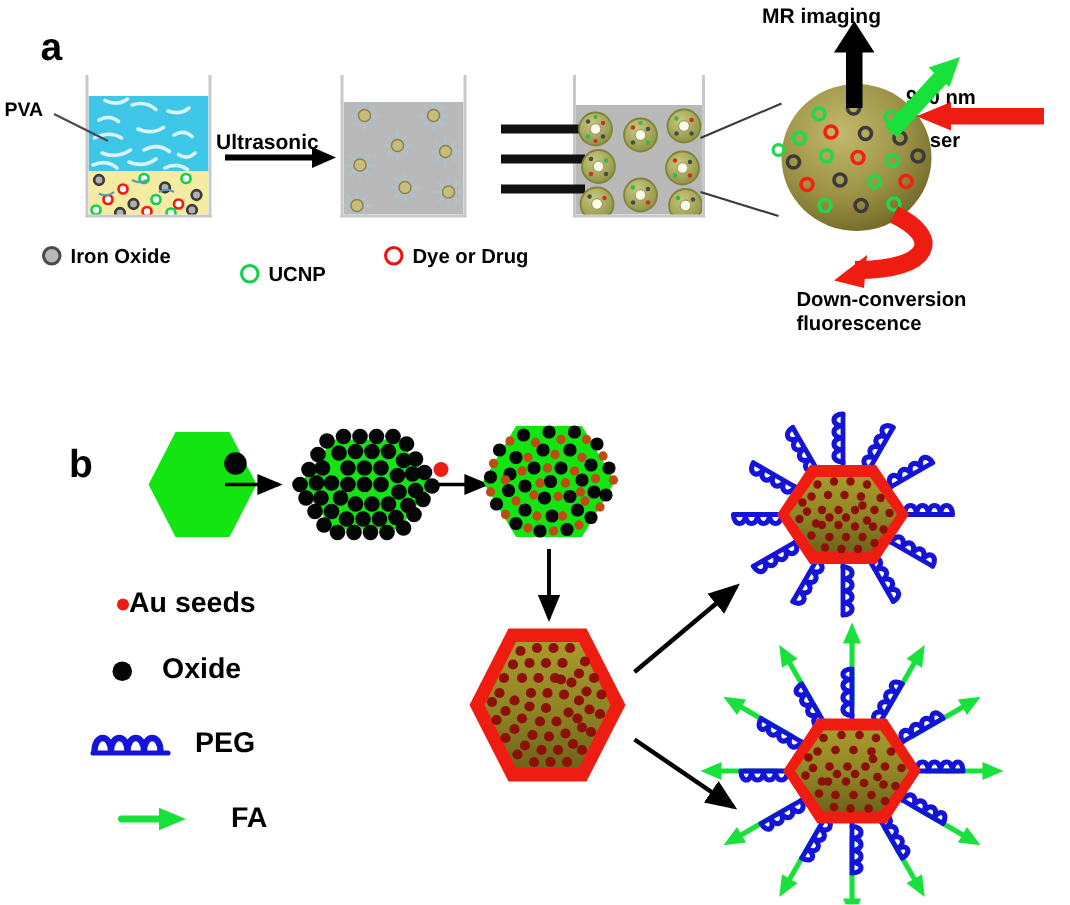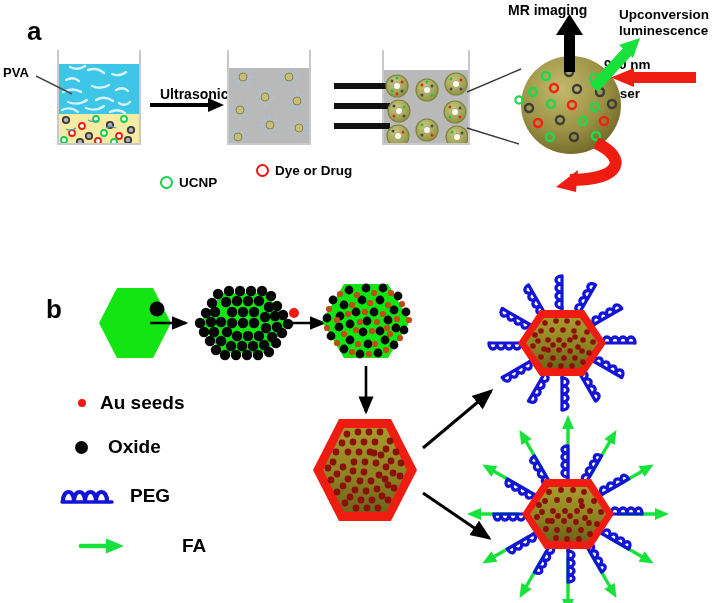--- a/index.html
+++ b/index.html
@@ -34,21 +34,21 @@
   .txt {
     position: absolute;
     font-weight: bold;
     font-family: "Liberation Sans", sans-serif;
     white-space: pre;
     line-height: 1.15;
   }
 
   
   #label-pva        { left: 3px;   top: 66px;  font-size: 13px; }
-  #label-ultrasonic { left: 144px; top: 86px;  font-size: 14px; margin-left: 16px; }
+  #label-ultrasonic { left: 144px; top: 86px;  font-size: 14px; }
   #label-mr         { left: 508px; top: 2px;   font-size: 14px; }
   #label-upconv     { left: 619px; top: 7px;   font-size: 13.5px; }
   #label-980        { left: 604px; top: 57px;  font-size: 13.5px; }
   #label-laser      { left: 604px; top: 86px;  font-size: 13.5px; }
   #label-downconv   { left: 531px; top: 192px; font-size: 13.5px; }
 
   
   .legend-a {
     position: absolute;
     left: 28px; top: 159px;
@@ -118,69 +118,73 @@
 <div class="fig">
 
   <div class="panel-label" id="panel-a-label">a</div>
 
   <div class="txt" id="label-pva">PVA</div>
 
   <div class="txt" id="label-ultrasonic">Ultrasonic</div>
 
   <div class="txt" id="label-mr">MR imaging</div>
 
-  <div class="txt" id="label-upconv"><span>Upconversion</span><br><span>luminescence</span></div>
 
   <div class="txt" id="label-980">980 nm</div>
   <div class="txt" id="label-laser">Laser</div>
 
+  <div class="txt" id="label-downconv"><span>Down-conversion</span><br><span>fluorescence</span></div>
 
   <div class="beaker" id="beaker1" style="left:57px; top:50px; width:84px; height:95px;">
     <div class="beaker-inner" id="b1-top" style="top:14px; height:50px; background:#3ec6e8;"></div>
     <div class="beaker-inner" id="b1-bot" style="top:64px; bottom:0; background:#f5eba3;"></div>
   </div>
 
   <div class="beaker" id="beaker2" style="left:227px; top:50px; width:84px; height:95px;">
     <div class="beaker-inner" id="b2-fill" style="top:18px; bottom:0; background:#b9b9b9;"></div>
   </div>
 
   <div class="beaker" id="beaker3" style="left:382px; top:50px; width:88px; height:95px;">
     <div class="beaker-inner" id="b3-fill" style="top:20px; bottom:0; background:#b9b9b9;"></div>
   </div>
 
   <div class="legend-a">
+    <div class="leg-item" style="left:0px; top:0px;">
+      <span class="ring ring-iron"></span>
+      <span class="leg-text">Iron Oxide</span>
+    </div>
     <div class="leg-item" style="left:132px; top:12px;">
       <span class="ring ring-ucnp"></span>
       <span class="leg-text">UCNP</span>
     </div>
     <div class="leg-item" style="left:228px; top:0px;">
       <span class="ring ring-dye"></span>
       <span class="leg-text">Dye or Drug</span>
     </div>
   </div>
 
   <div class="panel-label" id="panel-b-label">b</div>
 
   <div class="legend-b">
     <div class="legb-row" style="left:0px; top:0px;">
       <span class="dot-au"></span>
-      <span class="legb-text" style="margin-left:14px;">Au seeds</span>
+      <span class="legb-text" style="">Au seeds</span>
     </div>
     <div class="legb-row" style="left:-3px; top:44px;">
       <span class="dot-ion"></span>
       <span class="legb-text" style="margin-left:20px;">Oxide</span>
     </div>
     <div class="legb-row" style="left:-18px; top:93px;">
       <svg width="62" height="22" viewBox="0 0 62 22">
         <path d="M3 16 C3 4, 14 4, 14 16 C14 4, 25 4, 25 16 C25 4, 36 4, 36 16 C36 4, 47 4, 47 16" fill="none" stroke="#1414d8" stroke-width="4.2" stroke-linecap="round"></path>
         <path d="M2 17 H52" fill="none" stroke="#1414d8" stroke-width="3.4" stroke-linecap="round"></path>
       </svg>
       <span class="legb-text" style="margin-left:8px;">PEG</span>
     </div>
-    <div class="legb-row" style="left:0px; top:143px;gap:28px;">
+    <div class="legb-row" style="left:0px; top:143px;">
       <svg width="56" height="22" viewBox="0 0 56 22">
         <path d="M3 11 H32" stroke="#18e13b" stroke-width="4.6" stroke-linecap="round" fill="none"></path>
         <path d="M46 11 L28 3.5 L28 18.5 Z" fill="#18e13b"></path>
       </svg>
       <span class="legb-text" style="margin-left:20px;">FA</span>
     </div>
   </div>
 
   <svg class="svg-layer" viewBox="0 0 713 603">
     <defs>

